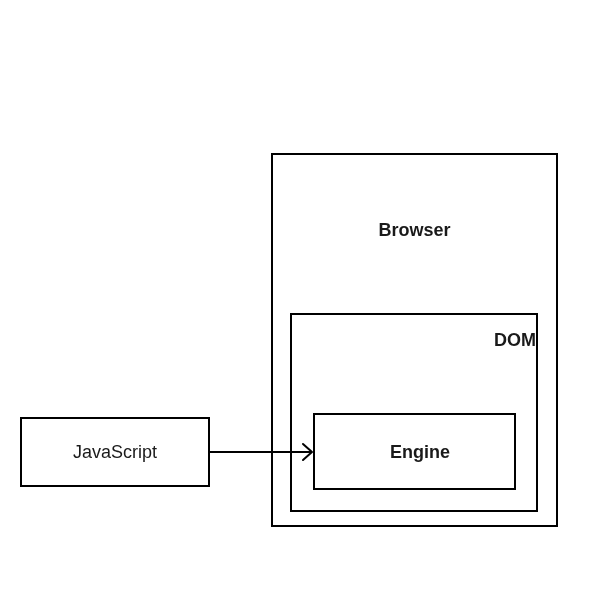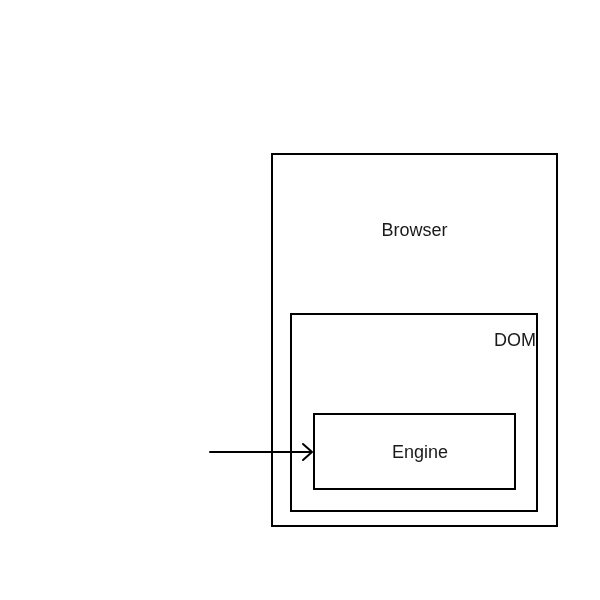--- a/index.html
+++ b/index.html
@@ -45,20 +45,21 @@
     height: 70px;
     display: flex;
     align-items: center;
     justify-content: center;
   }
   .node-browser {
     left: 271px;
     top: 153px;
     width: 287px;
     height: 374px;
+    font-weight: bold;
   }
   .node-dom {
     left: 17px;
     top: 158px;
     width: 248px;
     height: 199px;
   }
   .node-engine {
     left: 21px;
     top: 98px;
@@ -94,20 +95,23 @@
 
 <div class="canvas">
 
   <svg class="connector-layer" viewBox="0 0 600 600">
     <g>
       <line class="edge-stroke" x1="210" y1="452" x2="311" y2="452"></line>
       <polyline class="edge-stroke" points="303,444 312,452 303,460"></polyline>
     </g>
   </svg>
 
+  <div class="node node-javascript">
+    <span class="label">JavaScript</span>
+  </div>
 
   <div class="node node-browser">
     <div class="label label-browser">Browser</div>
 
     <div class="node node-dom">
       <div class="label label-dom">DOM</div>
 
       <div class="node node-engine">
         <span class="label">Engine</span>
       </div>

